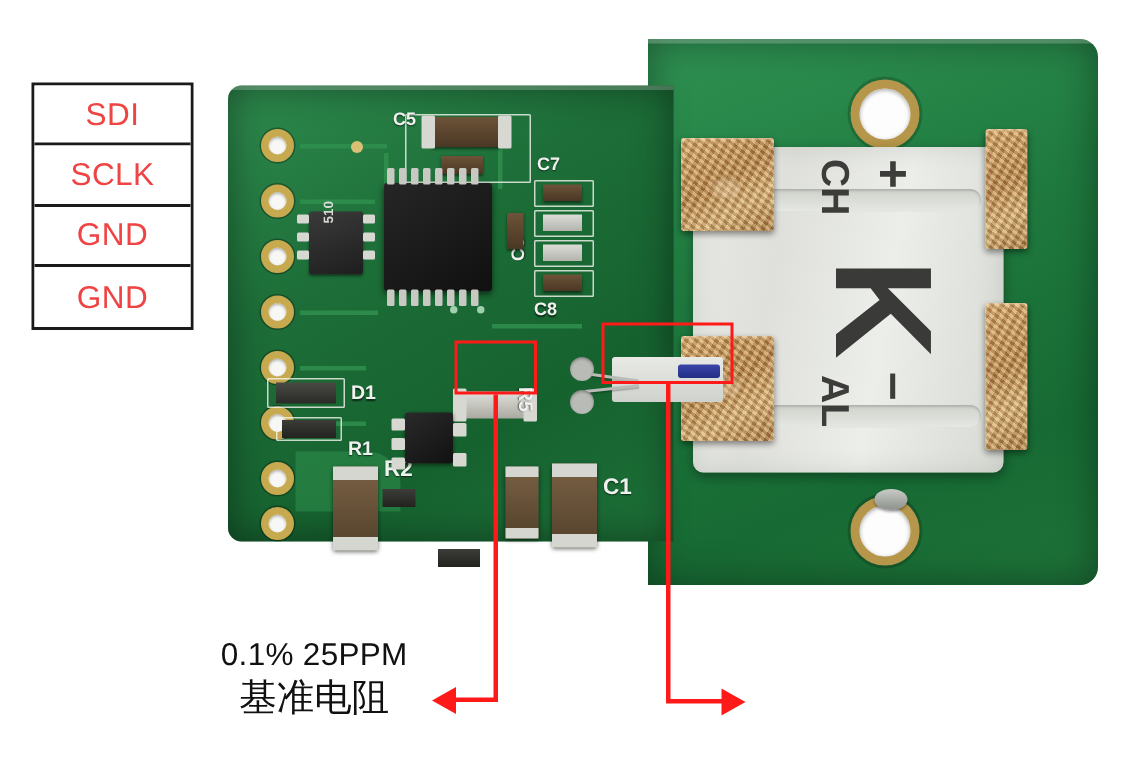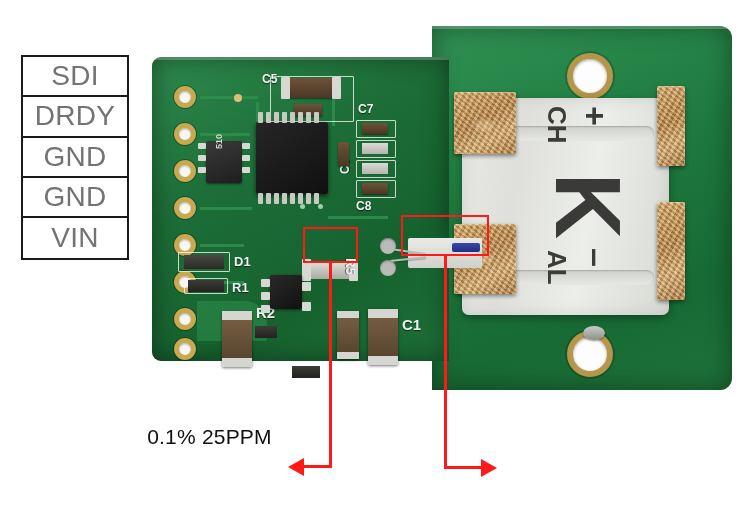--- a/index.html
+++ b/index.html
@@ -7,21 +7,21 @@
        font-family:"Liberation Sans","DejaVu Sans",sans-serif;}
 
   #stage{position:absolute;left:0;top:0;width:750px;height:516px;background:#fff;}
 
   
   #pin-table{position:absolute;left:21px;top:55px;width:108px;border:2px solid #1a1a1a;
              box-sizing:border-box;background:#fff;}
   .pin-row{height:40.3px;display:flex;align-items:center;justify-content:center;
            border-bottom:2px solid #1a1a1a;box-sizing:border-box;background:#fff;}
   .pin-row:last-child{border-bottom:none;}
-  .pin-row span{font-size:28px;color:#737373;letter-spacing:.3px;line-height:1;}
+  .pin-row span{font-size:21px;color:#ef4444;letter-spacing:.3px;line-height:1;}
 
   
   #pcb{position:absolute;left:152px;top:26px;width:580px;height:366px;}
   .board{position:absolute;background:#1f7a3f;}
   #board-left{left:0;top:31px;width:297px;height:304px;border-radius:9px 0 0 9px;
     background:linear-gradient(150deg,#2e8b4e 0%,#1d6e38 35%,#16622f 70%,#1d7038 100%);
     box-shadow:inset 0 0 26px rgba(0,0,0,.45);}
   #board-right{left:280px;top:0px;width:300px;height:364px;border-radius:0 12px 12px 0;
     background:linear-gradient(160deg,#2f9152 0%,#1f7a3f 40%,#176a33 75%,#22graph 100%);
     background:linear-gradient(160deg,#2f9152 0%,#1f7a3f 40%,#176a33 75%,#1e7339 100%);
@@ -130,30 +130,27 @@
 </head>
 <body>
 
 <div id="stage">
 
   <div id="pin-table">
     <div class="pin-row">
         <span>SDI</span>
       </div>
     <div class="pin-row">
-        <span>DRDY</span>
+        <span>SCLK</span>
       </div>
     <div class="pin-row">
         <span>GND</span>
       </div>
     <div class="pin-row">
         <span>GND</span>
-      </div>
-    <div class="pin-row">
-        <span>VIN</span>
       </div>
   </div>
 
   <div id="pcb">
 
     <div class="board" id="board-right">
       <div class="board-edge-hi"></div>
     </div>
     <div class="board" id="board-left">
       <div class="board-edge-hi"></div>
@@ -236,21 +233,21 @@
     <div class="part cap-brown" style="left:210px;top:157px;width:26px;height:11px;"></div>
     <div class="silk" style="left:204px;top:173px;">C8</div>
     <div class="silk" style="left:186px;top:148px;transform:rotate(-90deg);transform-origin:left top;">C6</div>
     <div class="part cap-brown" style="left:186px;top:116px;width:11px;height:24px;"></div>
 
     <div class="silk-box" style="left:26px;top:226px;width:52px;height:20px;"></div>
     <div class="part" style="left:32px;top:229px;width:40px;height:14px;background:linear-gradient(180deg,#4a4a45,#2a2a26);"></div>
     <div class="silk" style="left:82px;top:228px;font-size:13px;">D1</div>
     <div class="silk-box" style="left:32px;top:252px;width:44px;height:16px;"></div>
     <div class="part" style="left:36px;top:254px;width:36px;height:12px;background:linear-gradient(180deg,#3c3c38,#22221f);"></div>
-    <div class="silk" style="left:80px;top:254px;font-size:13px;">R1</div>
+    <div class="silk" style="left:80px;top:265px;font-size:13px;">R1</div>
     <div class="silk" style="left:104px;top:278px;font-size:15px;">R2</div>
 
     <div class="part" style="left:157px;top:235px;width:42px;height:18px;background:linear-gradient(180deg,#e2e2dc,#a9a9a2);border-radius:1px;"></div>
     <div class="pad" style="left:150px;top:233px;width:9px;height:22px;"></div>
     <div class="pad" style="left:197px;top:233px;width:9px;height:22px;"></div>
     <div class="silk" style="left:206px;top:232px;transform:rotate(90deg);transform-origin:left top;font-size:13px;">R5</div>
 
     <div class="bigcap" style="left:70px;top:285px;width:30px;height:56px;">
       <div class="term" style="top:0;"></div>
       <div class="term" style="bottom:0;"></div>
@@ -311,17 +308,18 @@
   <div class="arrow arrow-left" style="left:288px;top:458px;"></div>
 
   <div class="redbox" style="left:401px;top:215px;width:88px;height:41px;"></div>
 
   <div class="rline" style="left:444px;top:256px;width:3px;height:211px;"></div>
   <div class="rline" style="left:444px;top:466px;width:38px;height:3px;"></div>
   <div class="arrow arrow-right" style="left:481px;top:459px;"></div>
 
   <div class="caption" id="cap-left">
     <div class="l1">0.1% 25PPM</div>
+    <div class="l2">基准电阻</div>
   </div>
   <div class="caption" id="cap-right">
   </div>
 
 </div>
 
 </body></html>

